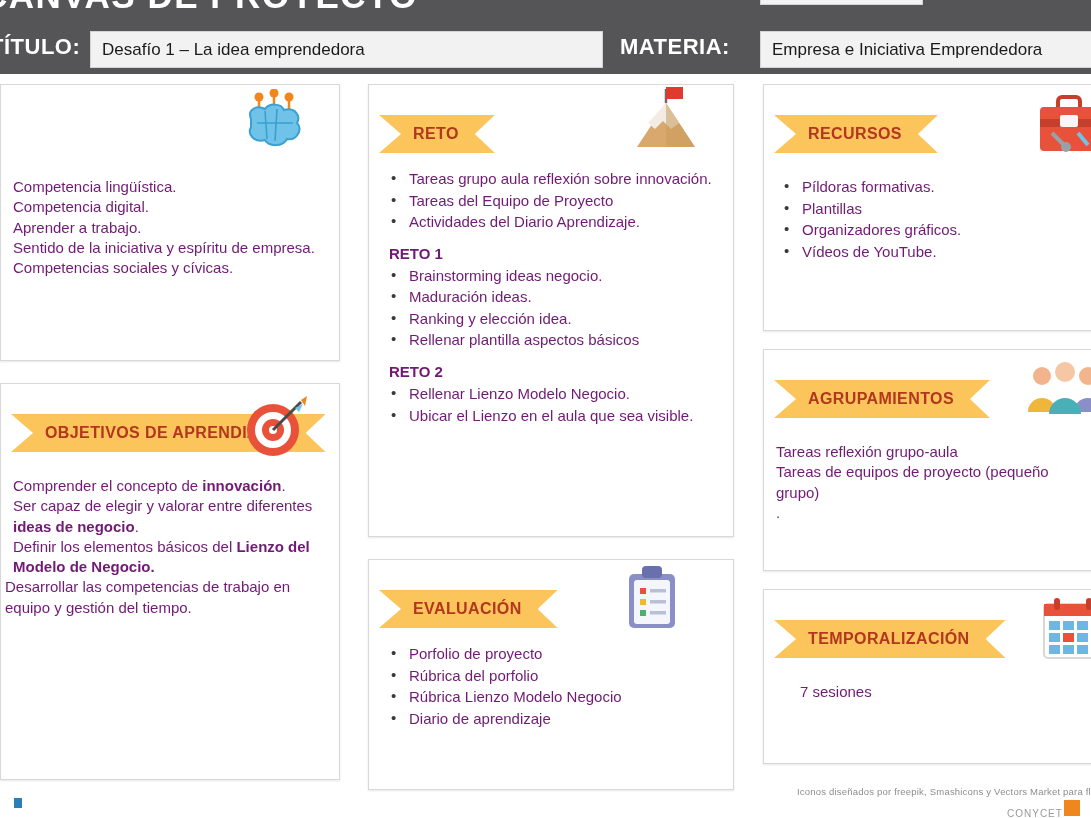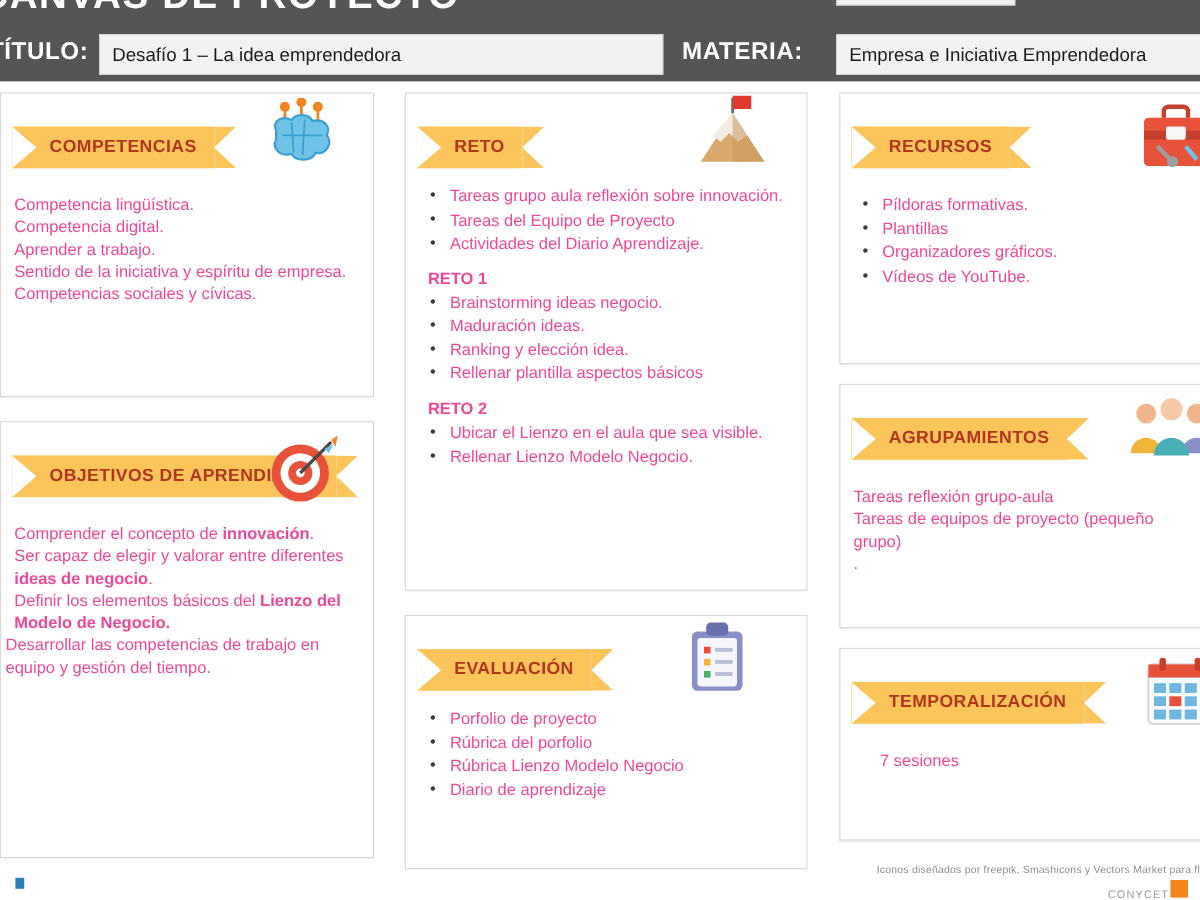--- a/index.html
+++ b/index.html
@@ -110,21 +110,21 @@
     position: absolute;
     right: -20px; top: 0;
     width: 20px; height: 38px;
     background: #fbc55c;
     clip-path: polygon(0 0, 100% 0, 0 50%, 100% 100%, 0 100%);
   }
 
   .card-body {
     padding: 0 14px 14px 14px;
     font-size: 15px;
-    color: #ec4899;
+    color: #701a75;
     line-height: 1.35;
   }
 
   .plainlines p { margin: 0; padding: 0; }
 
   ul.bullets {
     margin: 0; padding: 0;
     list-style: none;
   }
   ul.bullets li {
@@ -231,23 +231,20 @@
 
     <div class="hdr-field curso">2º curso CFPI</div>
 
     <div class="hdr-label materia">MATERIA:</div>
     <div class="hdr-field materia">Empresa e Iniciativa Emprendedora</div>
   </div>
 
   <div class="col col-left">
 
     <div class="card" id="card-competencias">
-      <div class="banner">
-        <span class="banner-text">COMPETENCIAS</span>
-      </div>
       <svg class="icon icon-brain" viewBox="0 0 74 70">
         <line x1="22" y1="10" x2="22" y2="22" stroke="#f0861c" stroke-width="2.5"></line>
         <line x1="37" y1="5" x2="37" y2="20" stroke="#f0861c" stroke-width="2.5"></line>
         <line x1="52" y1="10" x2="52" y2="22" stroke="#f0861c" stroke-width="2.5"></line>
         <circle cx="22" cy="8" r="4.5" fill="#f0861c"></circle>
         <circle cx="37" cy="4" r="4.5" fill="#f0861c"></circle>
         <circle cx="52" cy="8" r="4.5" fill="#f0861c"></circle>
         <path d="M14 30 C10 20 20 16 28 20 C32 14 44 14 47 21 C58 18 64 27 60 34 C66 40 60 52 50 50 C46 58 32 58 28 51 C17 54 10 45 14 38 Z" fill="#6fc3e8" stroke="#3aa0cf" stroke-width="2"></path>
         <path d="M28 22 L30 50 M40 20 L38 52 M20 34 L56 34" stroke="#3aa0cf" stroke-width="1.6" fill="none"></path>
       </svg>
@@ -311,22 +308,22 @@
         </ul>
         <div class="sub-head">RETO 1</div>
         <ul class="bullets">
           <li>Brainstorming ideas negocio.</li>
           <li>Maduración ideas.</li>
           <li>Ranking y elección idea.</li>
           <li>Rellenar plantilla aspectos básicos</li>
         </ul>
         <div class="sub-head">RETO 2</div>
         <ul class="bullets">
+          <li>Rellenar Lienzo Modelo Negocio.</li>
           <li>Ubicar el Lienzo en el aula que sea visible.</li>
-          <li>Rellenar Lienzo Modelo Negocio.</li>
         </ul>
       </div>
     </div>
 
     <div class="card" id="card-evaluacion">
       <div class="banner">
         <span class="banner-text">EVALUACIÓN</span>
       </div>
       <svg class="icon icon-clipboard" viewBox="0 0 62 70">
         <rect x="8" y="12" width="46" height="54" rx="5" fill="#8a8fc8"></rect>

